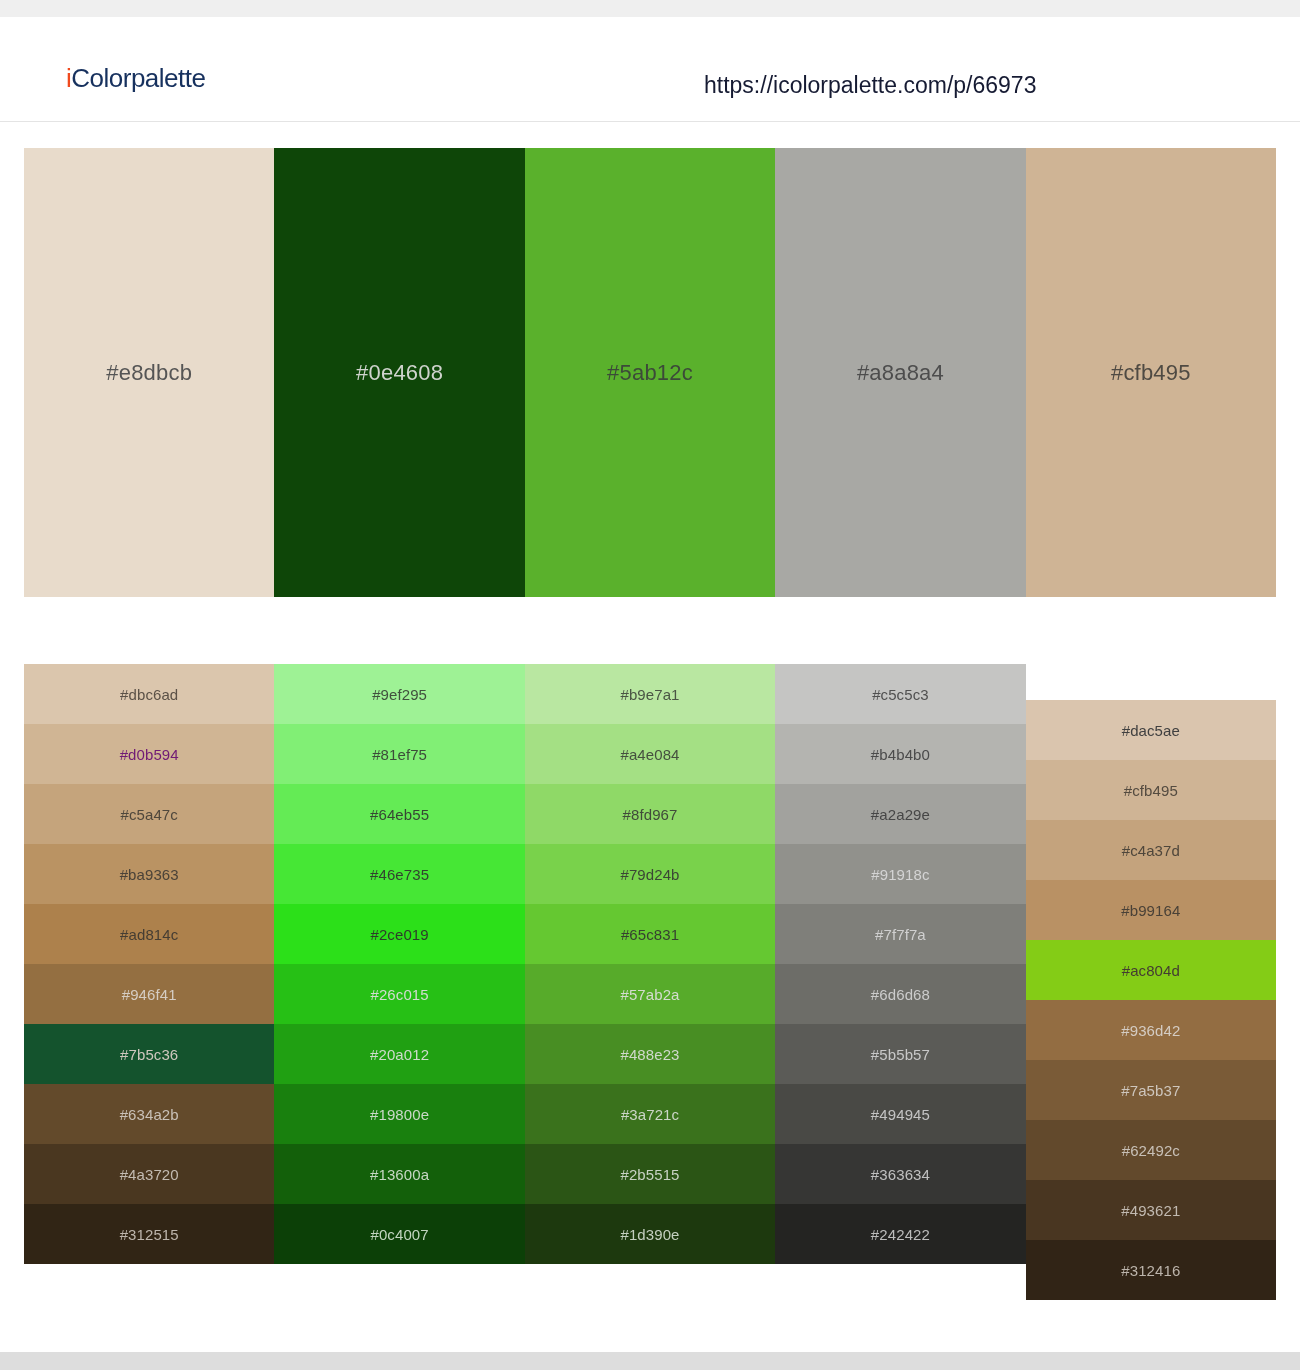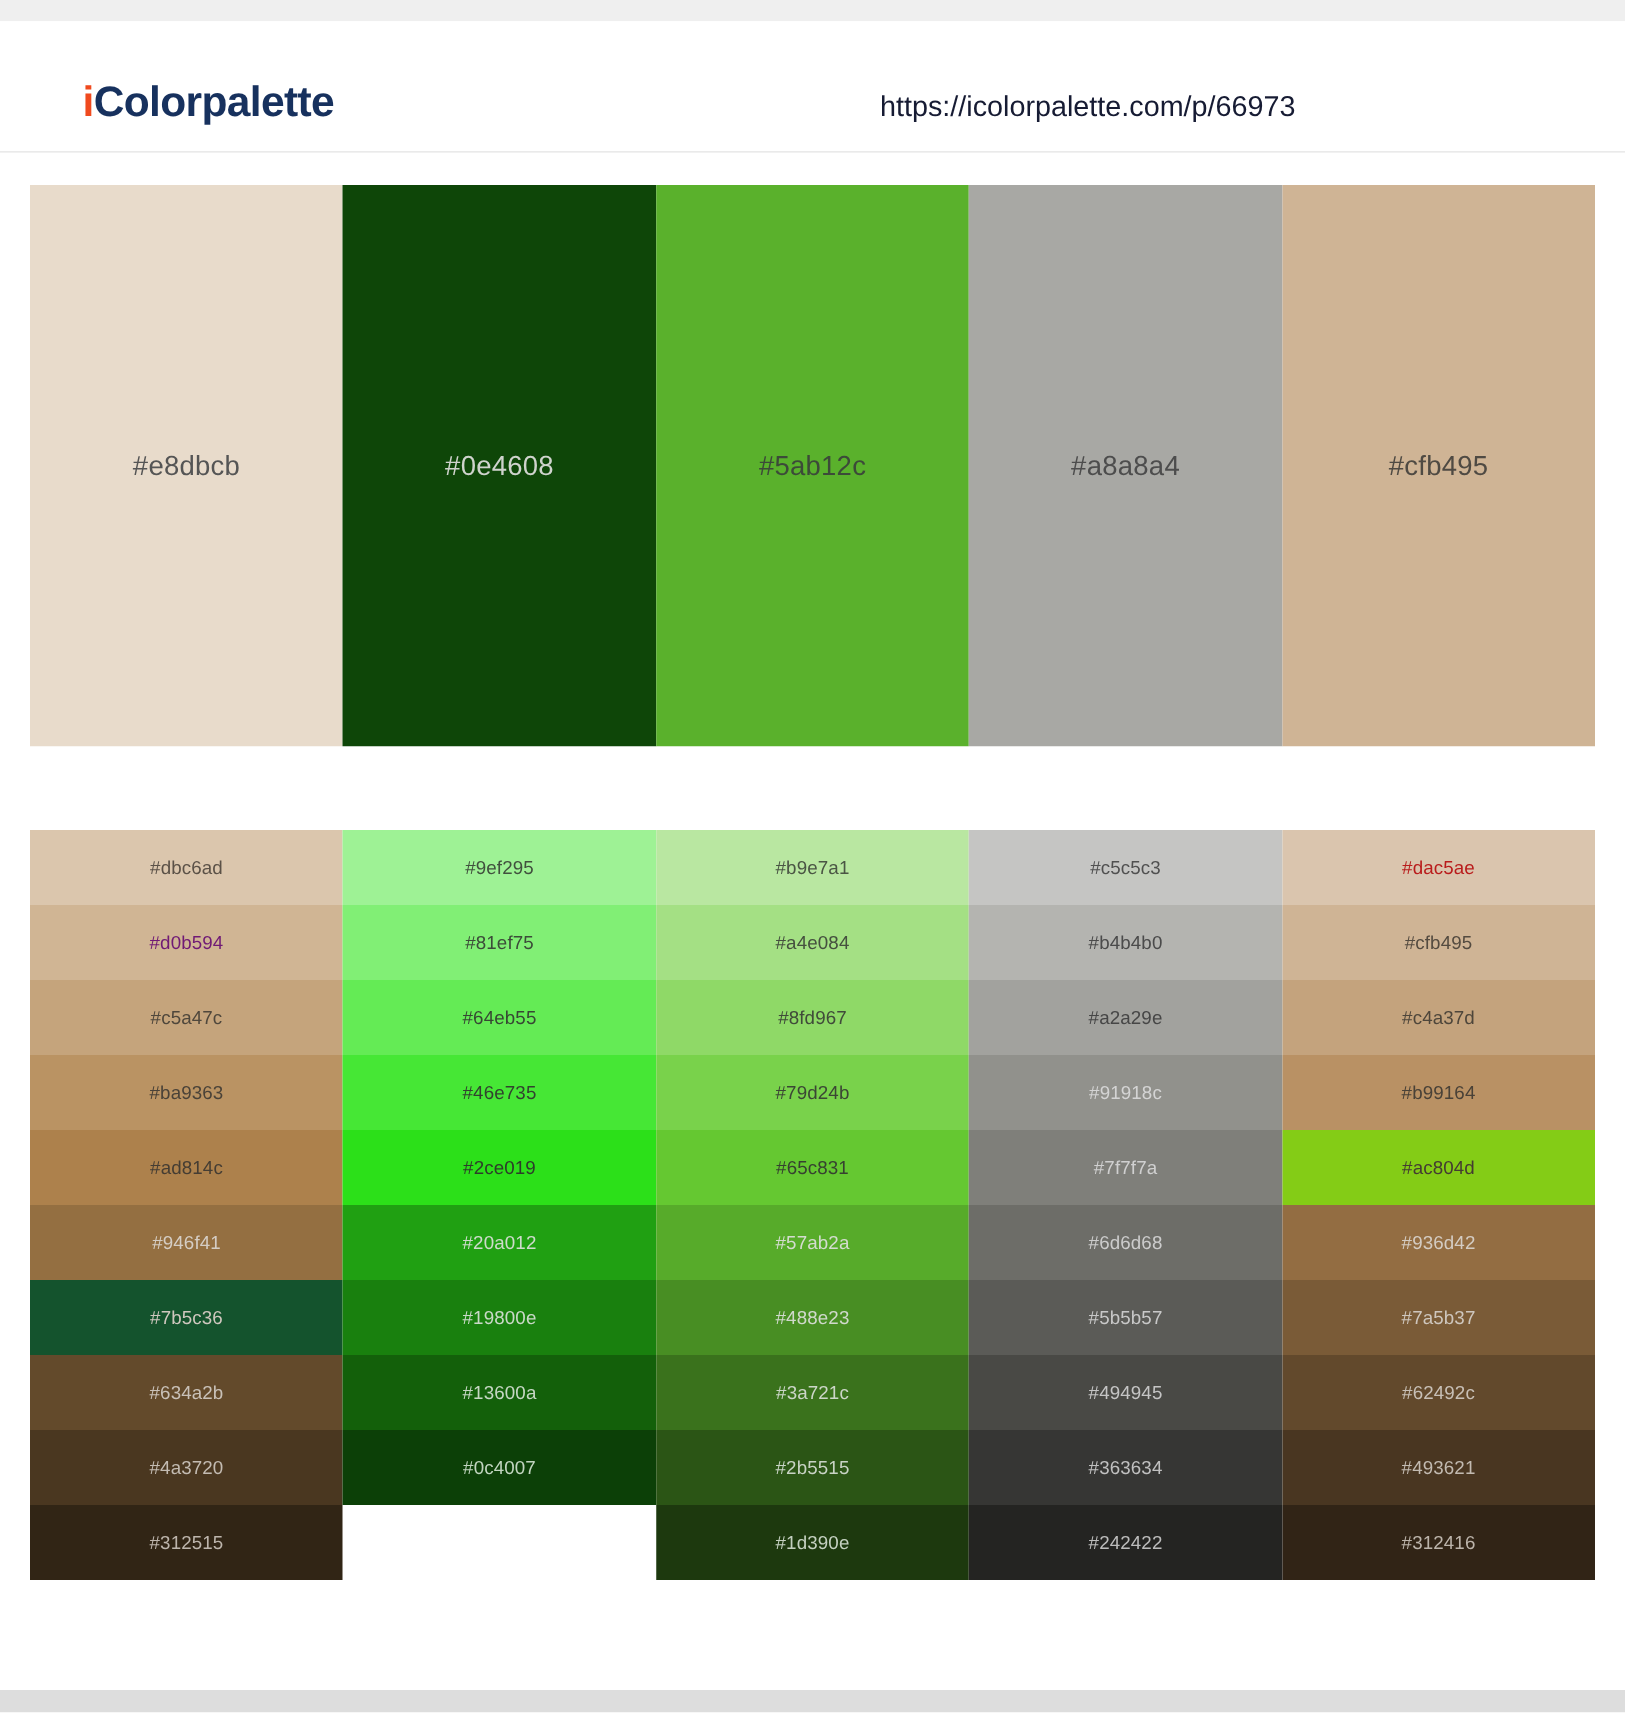--- a/index.html
+++ b/index.html
@@ -35,22 +35,22 @@
     width: 1300px;
     height: 105px;
     background: #ffffff;
     border-bottom: 1px solid #e4e4e4;
   }
 
   .logo {
     position: absolute;
     left: 66px;
     top: 48px;
-    font-size: 34px;
-    font-weight: bold;
+    font-size: 26px;
+    font-weight: normal;
     letter-spacing: -0.5px;
     line-height: 1;
     white-space: nowrap;
   }
   .logo-i { color: #f04a1e; }
   .logo-rest { color: #17315e; }
 
   .header-url {
     position: absolute;
     left: 704px;
@@ -166,20 +166,21 @@
         <div class="shade-cell" style="background: rgb(99, 74, 43); color: rgb(201, 193, 184);">#634a2b</div>
         <div class="shade-cell" style="background: rgb(74, 55, 32); color: rgb(195, 187, 178);">#4a3720</div>
         <div class="shade-cell" style="background: rgb(49, 37, 21); color: rgb(189, 181, 172);">#312515</div>
       </div>
       <div class="shade-col">
         <div class="shade-cell" style="background: rgb(158, 242, 149); color: rgb(65, 81, 62);">#9ef295</div>
         <div class="shade-cell" style="background: rgb(129, 239, 117); color: rgb(60, 76, 57);">#81ef75</div>
         <div class="shade-cell" style="background: rgb(100, 235, 85); color: rgb(55, 71, 52);">#64eb55</div>
         <div class="shade-cell" style="background: rgb(70, 231, 53); color: rgb(50, 66, 47);">#46e735</div>
         <div class="shade-cell" style="background: rgb(44, 224, 25); color: rgb(45, 61, 42);">#2ce019</div>
+        <div class="shade-cell" style="background: rgb(38, 192, 21); color: rgb(210, 220, 208);">#26c015</div>
         <div class="shade-cell" style="background: rgb(32, 160, 18); color: rgb(206, 219, 204);">#20a012</div>
         <div class="shade-cell" style="background: rgb(25, 128, 14); color: rgb(202, 217, 200);">#19800e</div>
         <div class="shade-cell" style="background: rgb(19, 96, 10); color: rgb(198, 215, 196);">#13600a</div>
         <div class="shade-cell" style="background: rgb(12, 64, 7); color: rgb(194, 213, 192);">#0c4007</div>
       </div>
       <div class="shade-col">
         <div class="shade-cell" style="background: rgb(185, 231, 161); color: rgb(74, 85, 68);">#b9e7a1</div>
         <div class="shade-cell" style="background: rgb(164, 224, 132); color: rgb(69, 80, 63);">#a4e084</div>
         <div class="shade-cell" style="background: rgb(143, 217, 103); color: rgb(64, 75, 58);">#8fd967</div>
         <div class="shade-cell" style="background: rgb(121, 210, 75); color: rgb(59, 70, 53);">#79d24b</div>
@@ -196,21 +197,21 @@
         <div class="shade-cell" style="background: rgb(162, 162, 158); color: rgb(70, 70, 70);">#a2a29e</div>
         <div class="shade-cell" style="background: rgb(145, 145, 140); color: rgb(212, 212, 212);">#91918c</div>
         <div class="shade-cell" style="background: rgb(127, 127, 122); color: rgb(208, 208, 208);">#7f7f7a</div>
         <div class="shade-cell" style="background: rgb(109, 109, 104); color: rgb(204, 204, 204);">#6d6d68</div>
         <div class="shade-cell" style="background: rgb(91, 91, 87); color: rgb(200, 200, 200);">#5b5b57</div>
         <div class="shade-cell" style="background: rgb(73, 73, 69); color: rgb(196, 196, 196);">#494945</div>
         <div class="shade-cell" style="background: rgb(54, 54, 52); color: rgb(192, 192, 192);">#363634</div>
         <div class="shade-cell" style="background: rgb(36, 36, 34); color: rgb(188, 188, 188);">#242422</div>
       </div>
       <div class="shade-col">
-        <div class="shade-cell" style="background: rgb(218, 197, 174); color: #b91c1c;">#dac5ae</div>
+        <div class="shade-cell" style="background: rgb(218, 197, 174); color: #404040; margin-top: 36px;">#dac5ae</div>
         <div class="shade-cell" style="background: rgb(207, 180, 149); color: rgb(84, 75, 64);">#cfb495</div>
         <div class="shade-cell" style="background: rgb(196, 163, 125); color: rgb(78, 70, 59);">#c4a37d</div>
         <div class="shade-cell" style="background: rgb(185, 145, 100); color: rgb(73, 65, 55);">#b99164</div>
         <div class="shade-cell" style="background: #84cc16; color: rgb(68, 60, 50);">#ac804d</div>
         <div class="shade-cell" style="background: rgb(147, 109, 66); color: rgb(212, 204, 195);">#936d42</div>
         <div class="shade-cell" style="background: rgb(122, 91, 55); color: rgb(206, 198, 189); text-align: center;">#7a5b37</div>
         <div class="shade-cell" style="background: rgb(98, 73, 44); color: rgb(200, 192, 183);">#62492c</div>
         <div class="shade-cell" style="background: rgb(73, 54, 33); color: rgb(194, 186, 177);">#493621</div>
         <div class="shade-cell" style="background: rgb(49, 36, 22); color: rgb(188, 180, 171);">#312416</div>
       </div>

